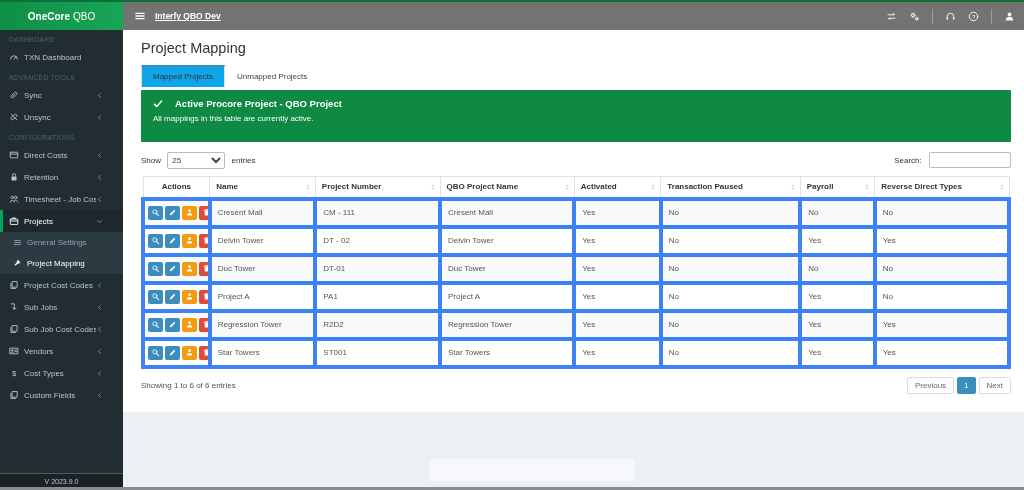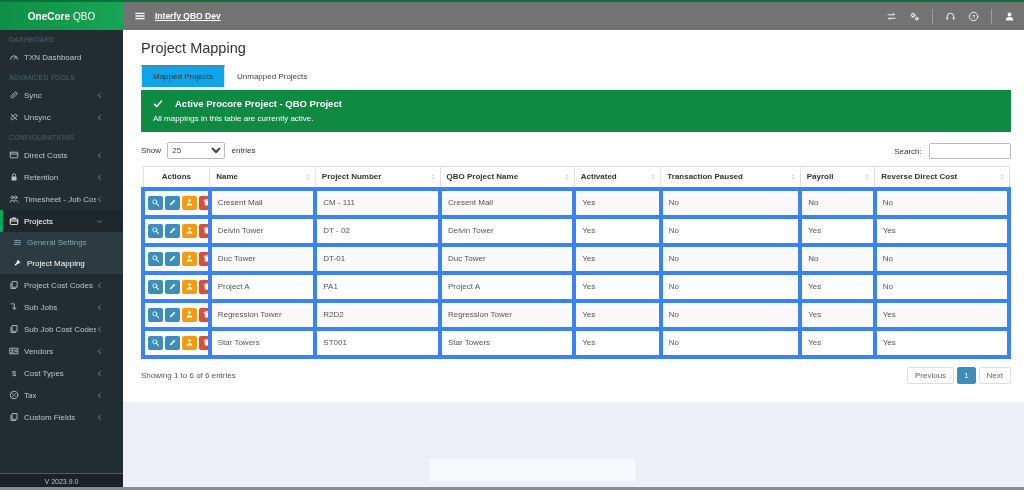--- a/index.html
+++ b/index.html
@@ -32,26 +32,26 @@
   .sb-sub .sb-icon { width:9px; height:9px; }
   .sb-version { position:absolute; bottom:0; left:0; right:0; height:17px; line-height:15px; text-align:center; color:#b8c7ce; font-size:7px; background:#1a2226; border-top:1px solid #4e5b61; }
 
   
   .main { position:absolute; left:123px; top:30px; right:0; bottom:0; background:#ecf0f5; }
   .card { background:#fff; padding:8px 13px 18px 18px; }
   .page-title { font-size:14.5px; font-weight:500; color:#333; margin:2px 0 9px; }
   .tabs { display:flex; }
   .tab { font-size:8px; color:#444; padding:6px 11px 5px; border:1px solid transparent; cursor:pointer; }
   .tab.active { background:#0ea5e9; border:1px solid #e0e0e0; border-top:2px solid #3c8dbc; border-bottom:none; color:#333; padding-top:5px; }
-  .banner { background:#0e8a43; color:#fff; margin-top:3px; padding:8px 12px 9px; border-radius:1px; }
+  .banner { background:#0e8a43; color:#fff; margin-top:3px; padding:8px 12px 19px; border-radius:1px; }
   .banner-title { display:flex; align-items:center; gap:12px; font-weight:bold; font-size:9.5px; }
   .banner-check { width:10px; height:10px; display:flex; }
   .banner-sub { font-size:8px; margin-top:5px; }
 
-  .controls { display:flex; justify-content:space-between; align-items:center; margin:10px 0 7px; font-size:8px; color:#333; }
+  .controls { display:flex; justify-content:space-between; align-items:flex-start; margin:10px 0 7px; font-size:8px; color:#333; }
   .length select { width:58px; height:17px; font-size:8px; margin:0 4px; border:1px solid #bbb; border-radius:2px; color:#444; background:#fff; }
   .search input { width:82px; height:16px; border:1px solid #bbb; border-radius:2px; margin-left:5px; font-size:8px; padding:0 3px; }
 
   table { width:100%; border-collapse:collapse; table-layout:fixed; }
   th { font-size:8px; color:#333; text-align:left; padding:0 6px; height:22px; border:1px solid #e2e2e2; border-bottom:1px solid #c9c9c9; position:relative; font-weight:bold; cursor:pointer; }
   th.c-actions { text-align:center; cursor:default; }
   th .sort { position:absolute; right:3px; top:50%; margin-top:-4px; width:8px; height:8px; display:flex; }
   td { font-size:8px; color:#555; padding:0 6px; height:28px; border:4px solid #3b82f6; overflow:hidden; white-space:nowrap; }
   tbody tr:nth-child(odd) { background:#f9f9f9; }
   tr.drop-after { border-bottom:2.5px solid #e0261a; }
@@ -302,36 +302,20 @@
             </svg>
           </span>
         </li>
         <li class="sb-item">
           <span class="sb-icon">
             <svg viewBox="0 0 16 16" width="100%" height="100%" fill="none" stroke="currentColor" stroke-width="1.4" stroke-linecap="round" stroke-linejoin="round">
               <text x="8" y="12.5" text-anchor="middle" font-size="12" fill="currentColor" stroke="none">$</text>
             </svg>
           </span>
           <span class="sb-label">Cost Types</span>
-          <span class="sb-chevron">
-            <svg viewBox="0 0 16 16" width="100%" height="100%" fill="none" stroke="currentColor" stroke-width="1.4" stroke-linecap="round" stroke-linejoin="round">
-              <path d="M10 3.5L5.5 8l4.5 4.5" stroke-width="1.8"></path>
-            </svg>
-          </span>
-        </li>
-        <li class="sb-item">
-          <span class="sb-icon">
-            <svg viewBox="0 0 16 16" width="100%" height="100%" fill="none" stroke="currentColor" stroke-width="1.4" stroke-linecap="round" stroke-linejoin="round">
-              <circle cx="8" cy="8" r="6"></circle>
-              <path d="M5.8 10.2l4.4-4.4"></path>
-              <circle cx="6" cy="6" r=".9" fill="currentColor" stroke="none"></circle>
-              <circle cx="10" cy="10" r=".9" fill="currentColor" stroke="none"></circle>
-            </svg>
-          </span>
-          <span class="sb-label">Tax</span>
           <span class="sb-chevron">
             <svg viewBox="0 0 16 16" width="100%" height="100%" fill="none" stroke="currentColor" stroke-width="1.4" stroke-linecap="round" stroke-linejoin="round">
               <path d="M10 3.5L5.5 8l4.5 4.5" stroke-width="1.8"></path>
             </svg>
           </span>
         </li>
         <li class="sb-item">
           <span class="sb-icon">
             <svg viewBox="0 0 16 16" width="100%" height="100%" fill="none" stroke="currentColor" stroke-width="1.4" stroke-linecap="round" stroke-linejoin="round">
               <rect x="5.5" y="2.5" width="7.5" height="9"></rect>
@@ -427,21 +411,21 @@
                     <path d="M4.5 6.5L8 3l3.5 3.5z" fill="#c9ccd0" stroke="none"></path>
                     <path d="M4.5 9.5L8 13l3.5-3.5z" fill="#c9ccd0" stroke="none"></path>
                   </svg>
                 </span></th>
               <th class="c-payroll"><span>Payroll</span><span class="sort">
                   <svg viewBox="0 0 16 16" width="100%" height="100%" fill="none" stroke="currentColor" stroke-width="1.4" stroke-linecap="round" stroke-linejoin="round">
                     <path d="M4.5 6.5L8 3l3.5 3.5z" fill="#c9ccd0" stroke="none"></path>
                     <path d="M4.5 9.5L8 13l3.5-3.5z" fill="#c9ccd0" stroke="none"></path>
                   </svg>
                 </span></th>
-              <th class="c-reverse_direct_cost"><span>Reverse Direct Cost</span><span class="sort">
+              <th class="c-reverse_direct_cost"><span>Reverse Direct Types</span><span class="sort">
                   <svg viewBox="0 0 16 16" width="100%" height="100%" fill="none" stroke="currentColor" stroke-width="1.4" stroke-linecap="round" stroke-linejoin="round">
                     <path d="M4.5 6.5L8 3l3.5 3.5z" fill="#c9ccd0" stroke="none"></path>
                     <path d="M4.5 9.5L8 13l3.5-3.5z" fill="#c9ccd0" stroke="none"></path>
                   </svg>
                 </span></th>
             </tr>
           </thead>
         <tbody id="tbody">
             <tr class="drop-after">
               <td class="actions"><button class="act" style="background: rgb(60, 141, 188);">

